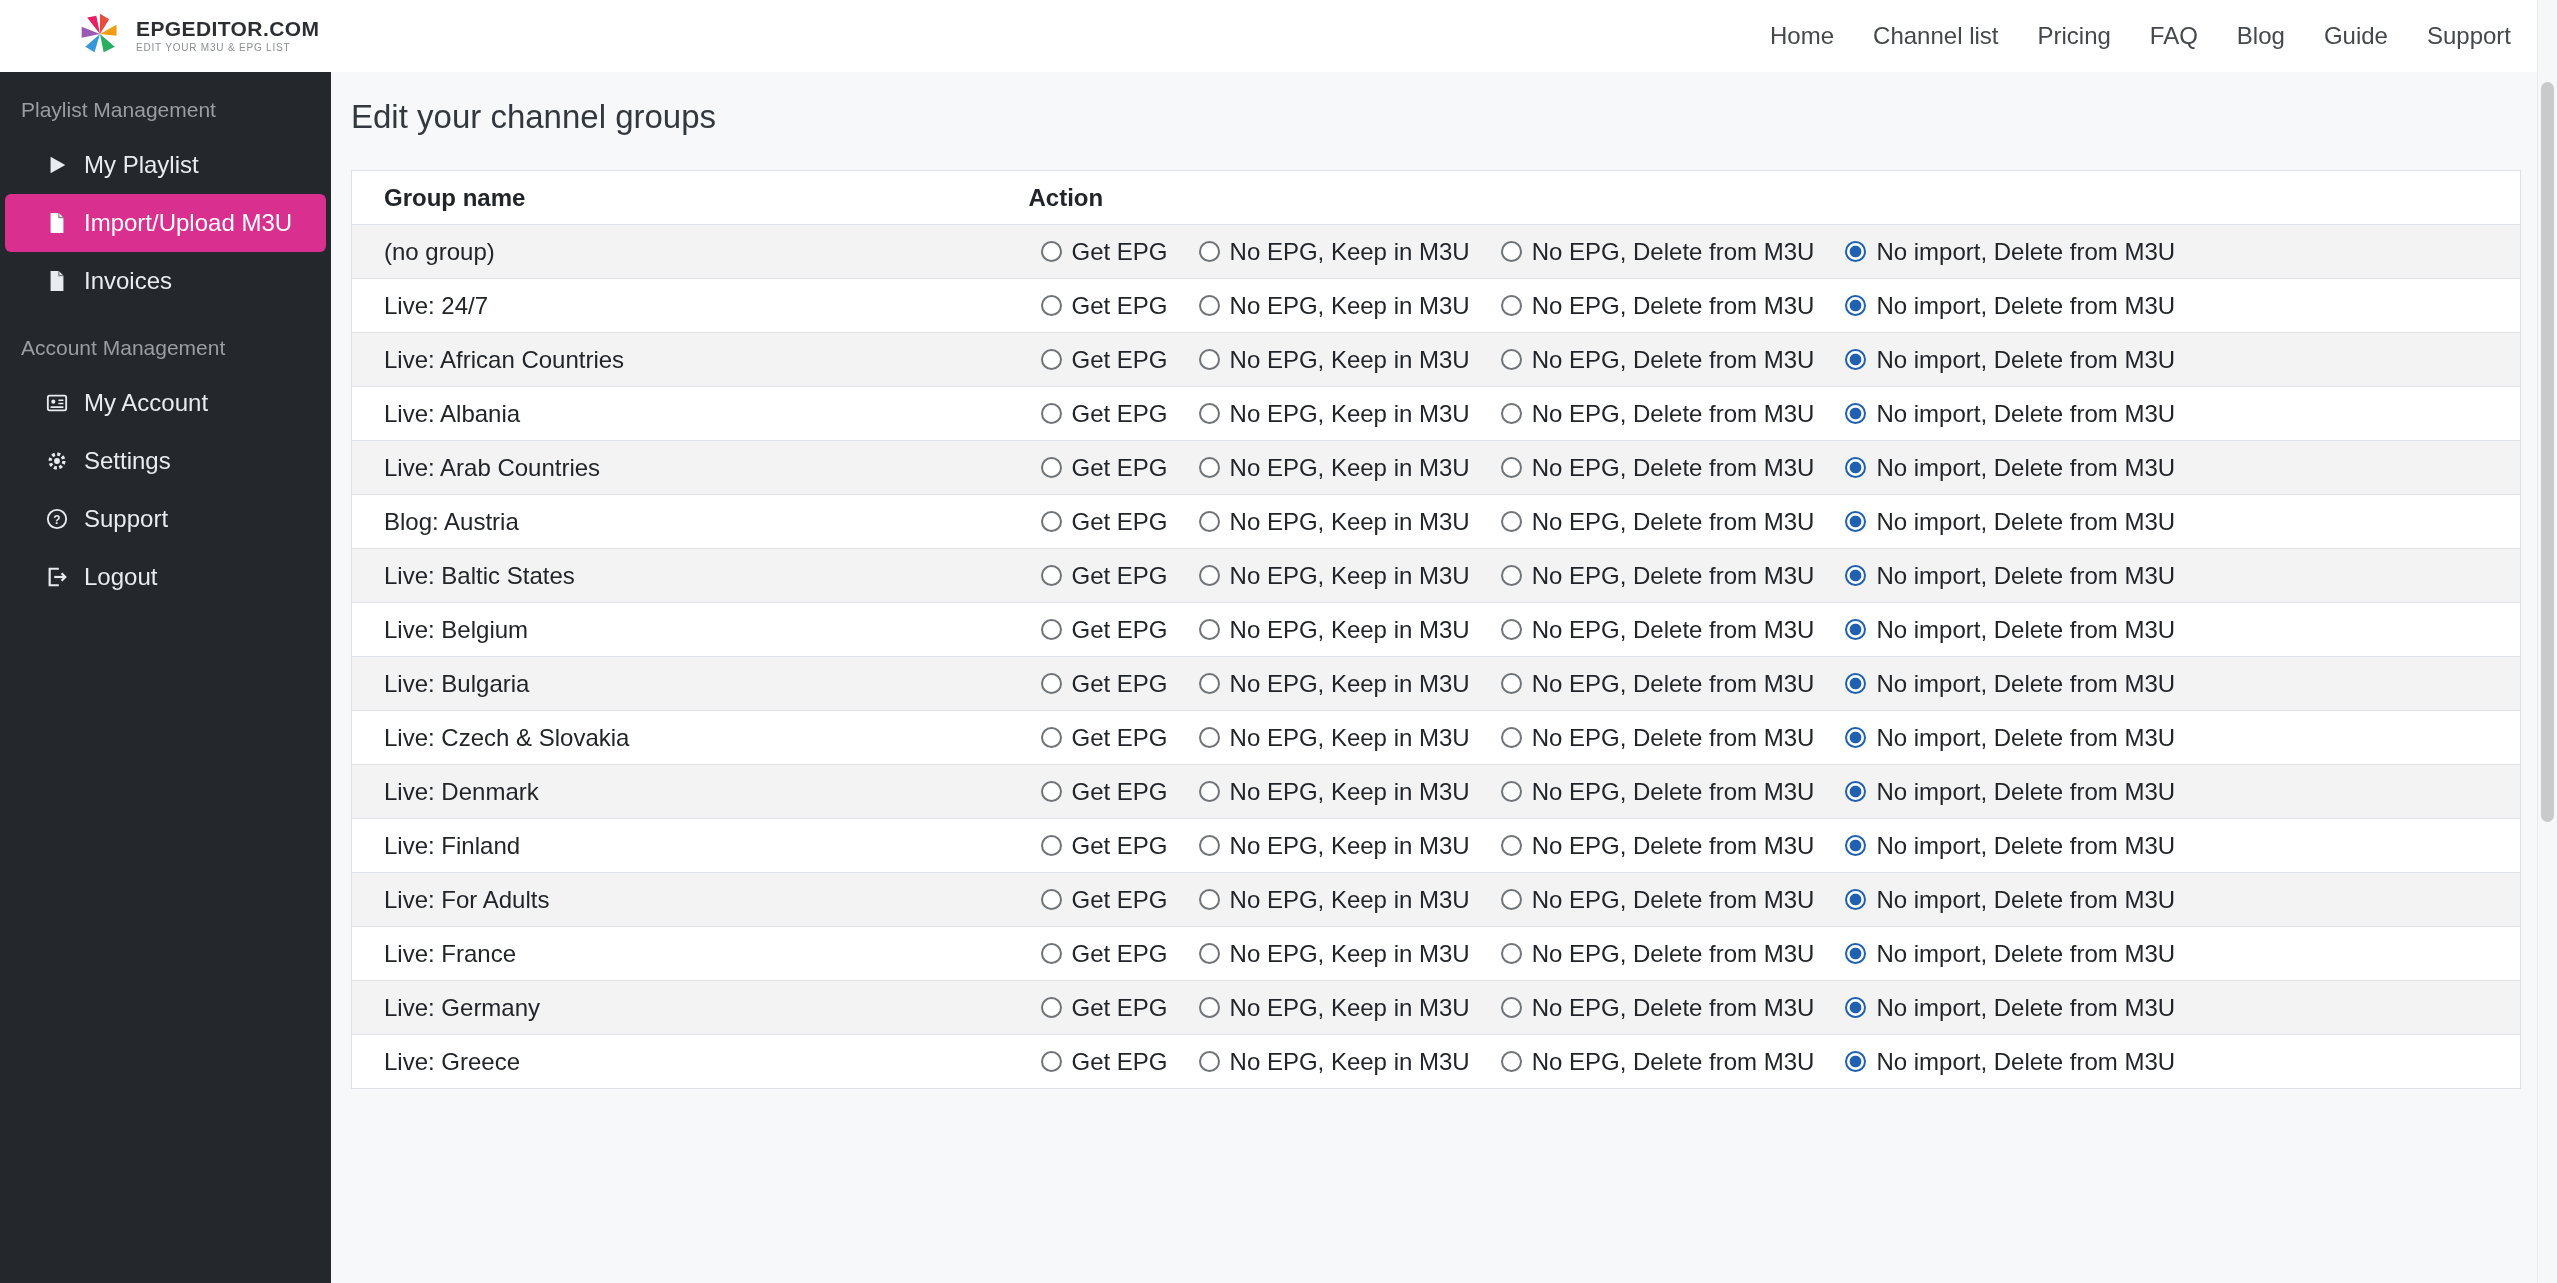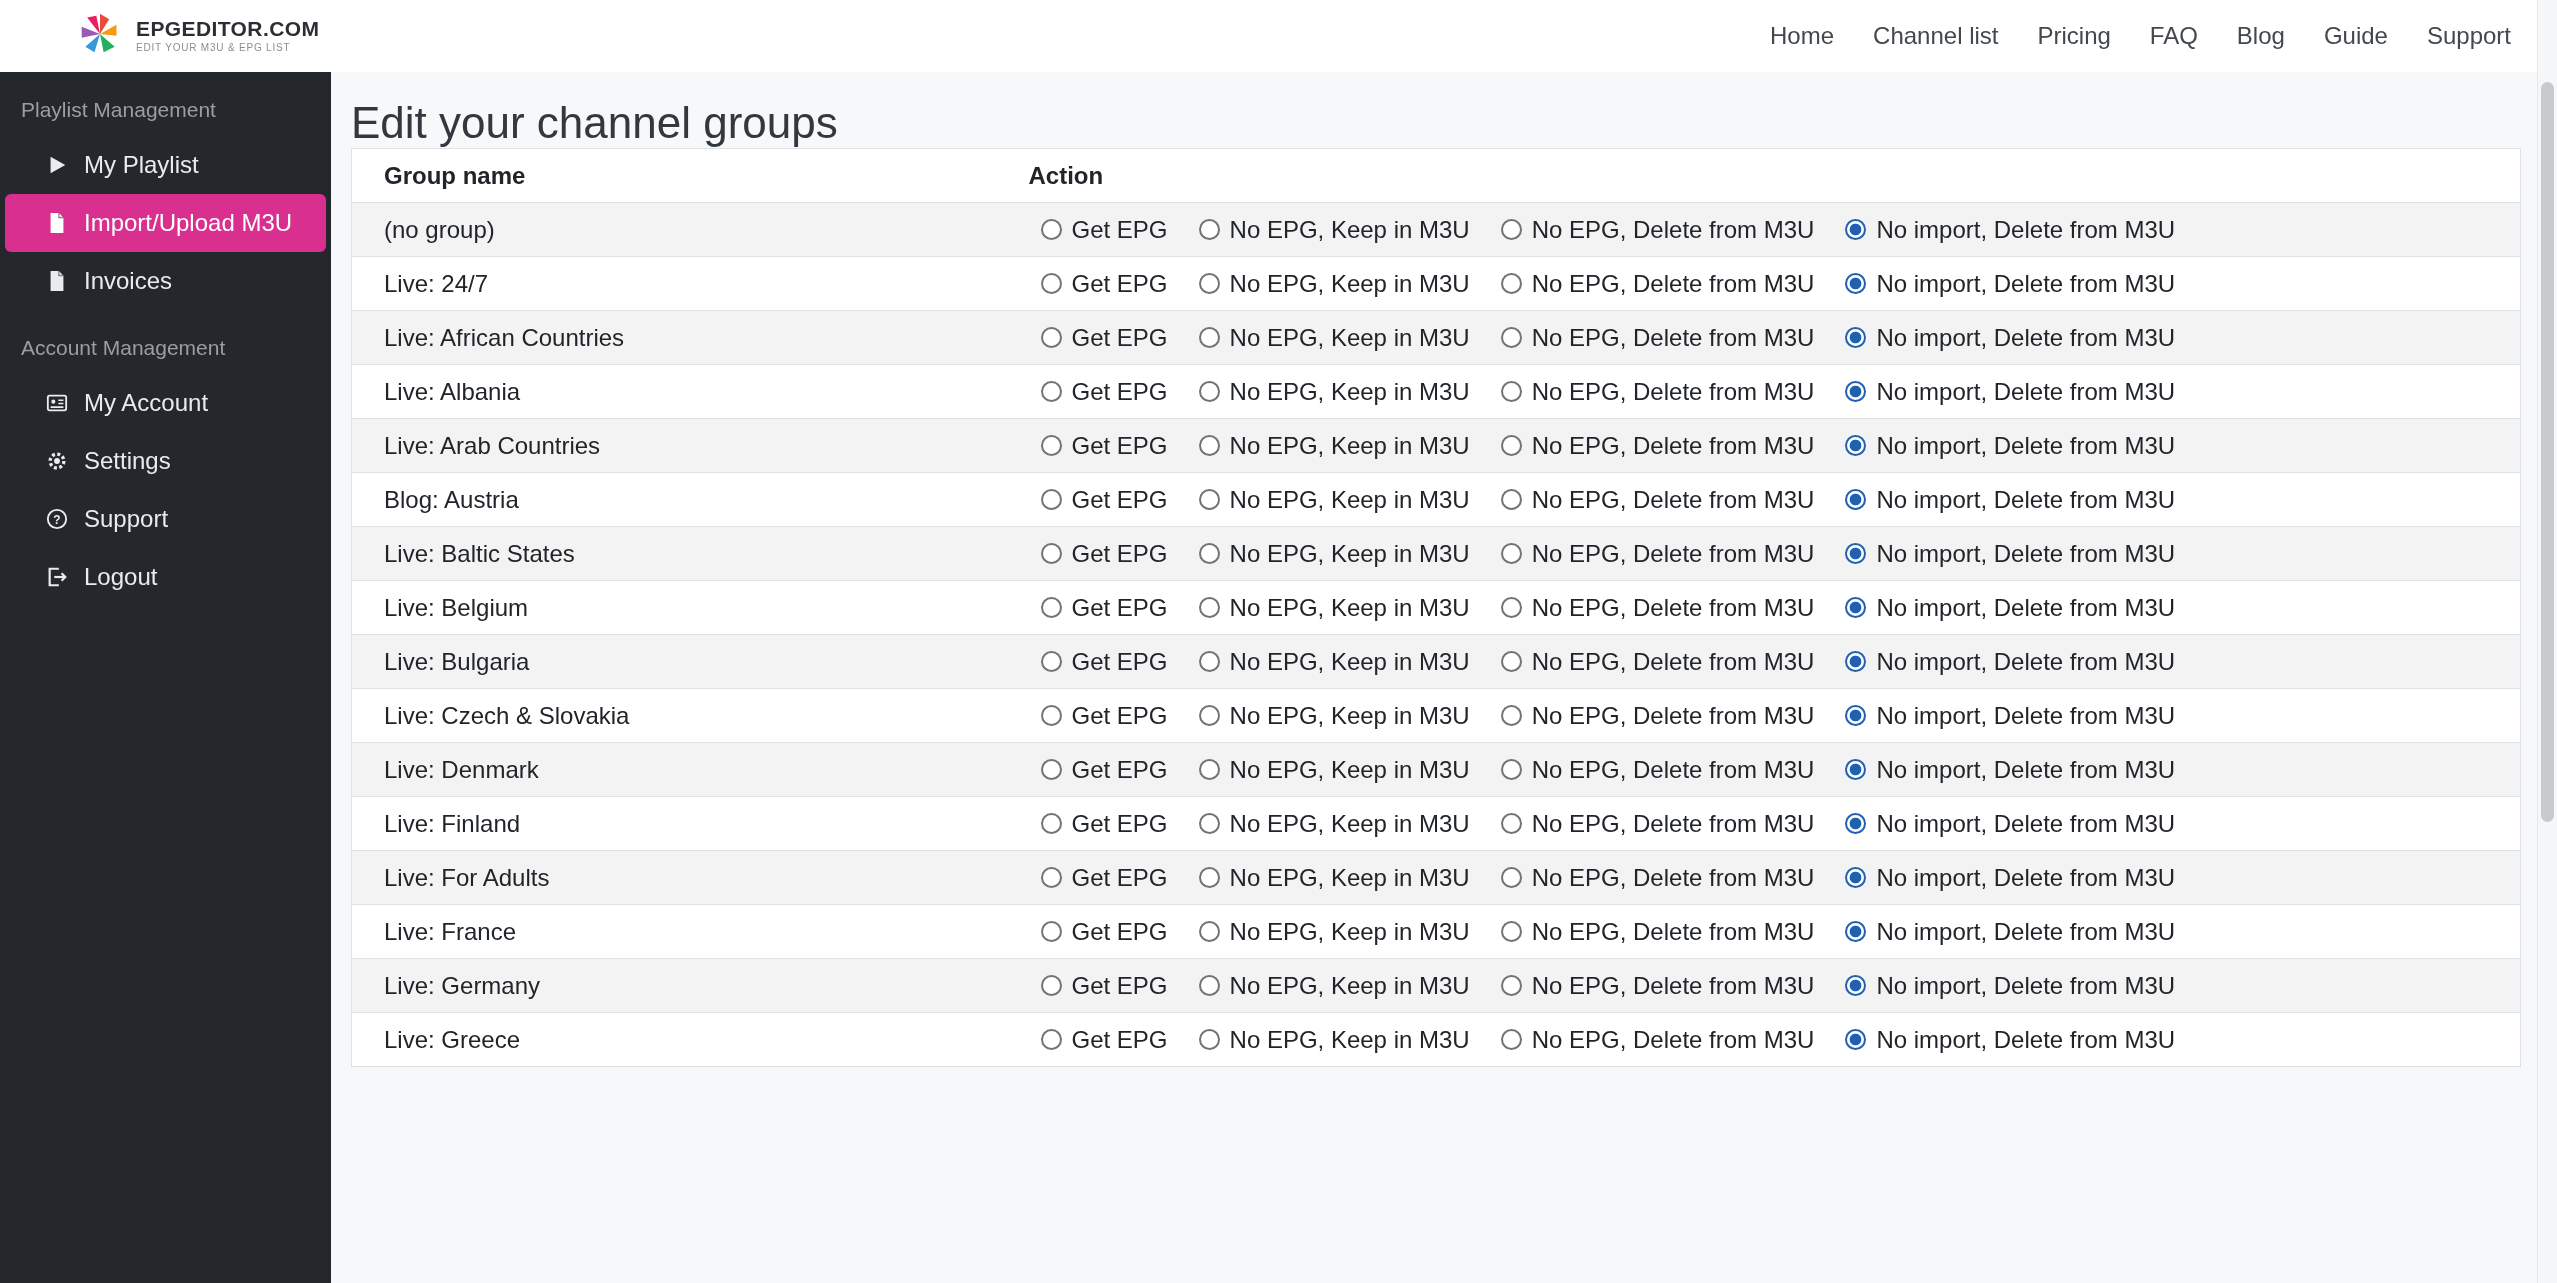--- a/index.html
+++ b/index.html
@@ -24,21 +24,21 @@
                color:#e9ecef; font-size:24px; cursor:pointer; margin:0 5px; border-radius:6px; }
   .side-item.active { background:var(--accent-pink, #d9308f); color:#fff; }
   .side-icon { display:inline-flex; width:24px; height:24px; margin-right:15px;
                align-items:center; justify-content:center; flex:0 0 auto; }
   .side-icon svg { display:block; }
   .side-label { white-space:nowrap; }
 
   
   .content { position:absolute; left:331px; top:72px; right:0; bottom:0;
              background:#f7f8f9; padding:26px 36px 0 20px; overflow:hidden; }
-  .page-title { font-size:44px; font-weight:400; color:#32383e; }
+  .page-title { font-size:33px; font-weight:400; color:#32383e; margin-bottom:34px; }
 
   table.groups { width:100%; border-collapse:collapse; background:#fff;
                  border:1px solid #dee2e6; table-layout:fixed; }
   table.groups th, table.groups td { font-size:24px; color:#212529; text-align:left; }
   table.groups tr { height:54px; }
   th.col-name, td.name-cell { width:677px; padding-left:32px; }
   th.col-action { padding-left:0; }
   th { font-weight:bold; background:#fff; }
   tbody tr { border-top:1px solid #dee2e6; }
   tbody tr:nth-child(odd) { background:#f3f3f4; }

